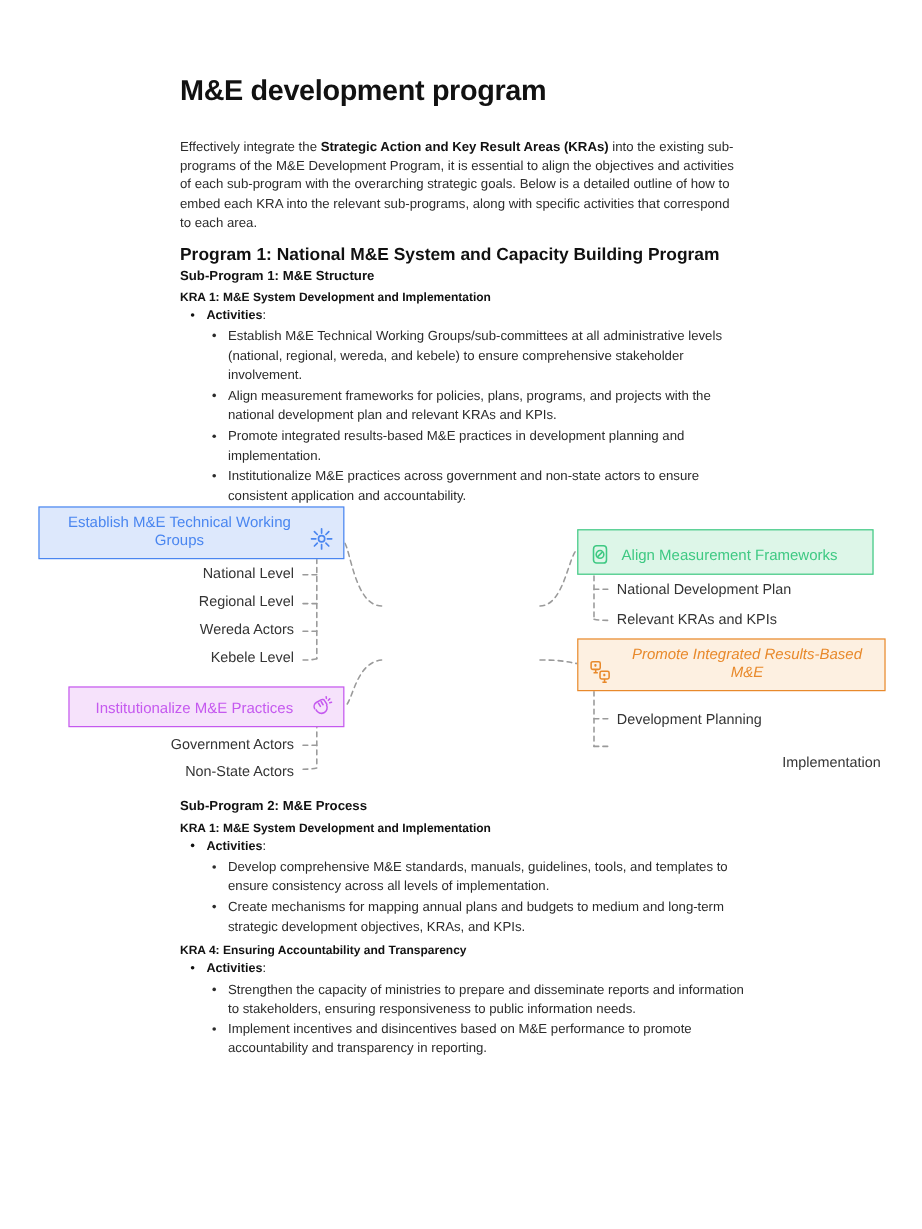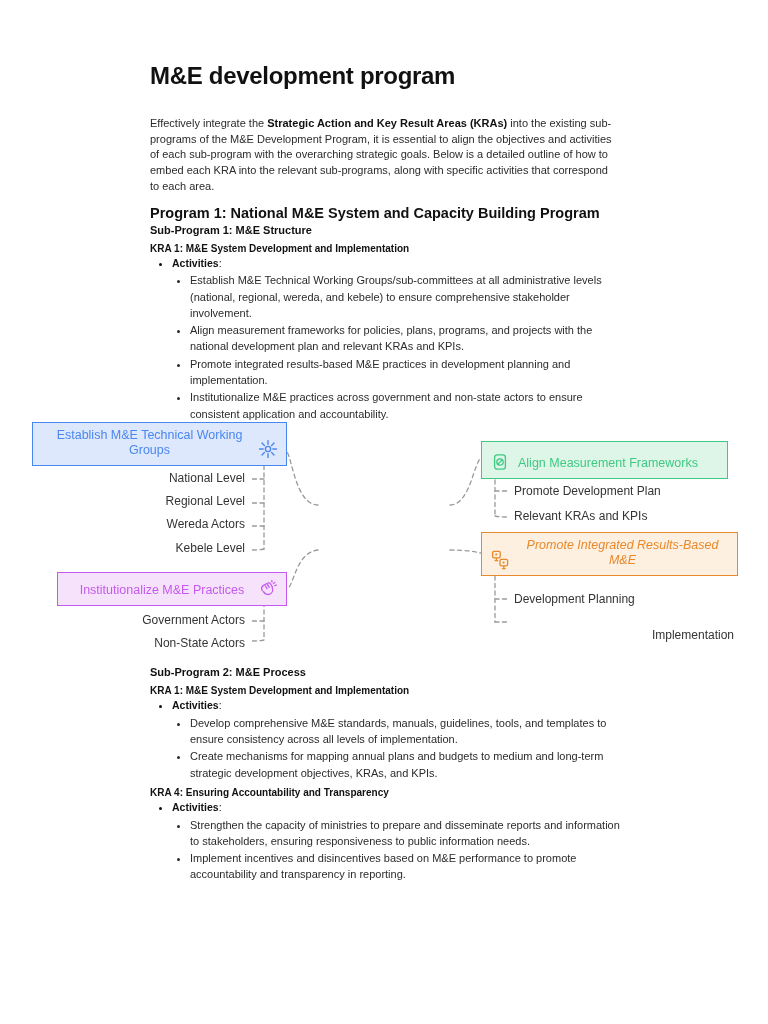--- a/index.html
+++ b/index.html
@@ -261,21 +261,21 @@
           <g stroke="#3fc983" stroke-width="1.3" fill="none">
             <rect x="4.6" y="2.8" width="10.8" height="14.4" rx="2.6"></rect>
             <circle cx="10" cy="10" r="3.2"></circle>
             <path d="M7.9 12.1 L12.1 7.9"></path>
           </g>
         </svg>
       </span>
       <span class="ntext" style="text-align:left; padding-left:8px;">Align Measurement Frameworks</span>
     </div>
 
-    <div class="leaf leaf-left-align" style="left:514px; top:84px; width:220px;">Promote Development Plan</div>
+    <div class="leaf leaf-left-align" style="left:514px; top:84px; width:220px;">National Development Plan</div>
     <div class="leaf leaf-left-align" style="left:514px; top:109px; width:220px;">Relevant KRAs and KPIs</div>
 
     <div class="node node-orange" style="left:481px; top:132px; width:257px; height:44px;font-style:italic;">
       <span class="nicon">
         <svg width="22" height="22" viewBox="0 0 22 22">
           <g stroke="#e8892b" stroke-width="1.3" fill="none" stroke-linejoin="round">
             <rect x="2.6" y="2.4" width="7.6" height="6.4" rx="1.4"></rect>
             <path d="M6.4 8.8 L6.4 11.2 M4.6 11.6 L8.2 11.6"></path>
             <rect x="10.0" y="10.4" width="7.6" height="6.4" rx="1.4"></rect>
             <path d="M13.8 16.8 L13.8 19.2 M12.0 19.6 L15.6 19.6"></path>

